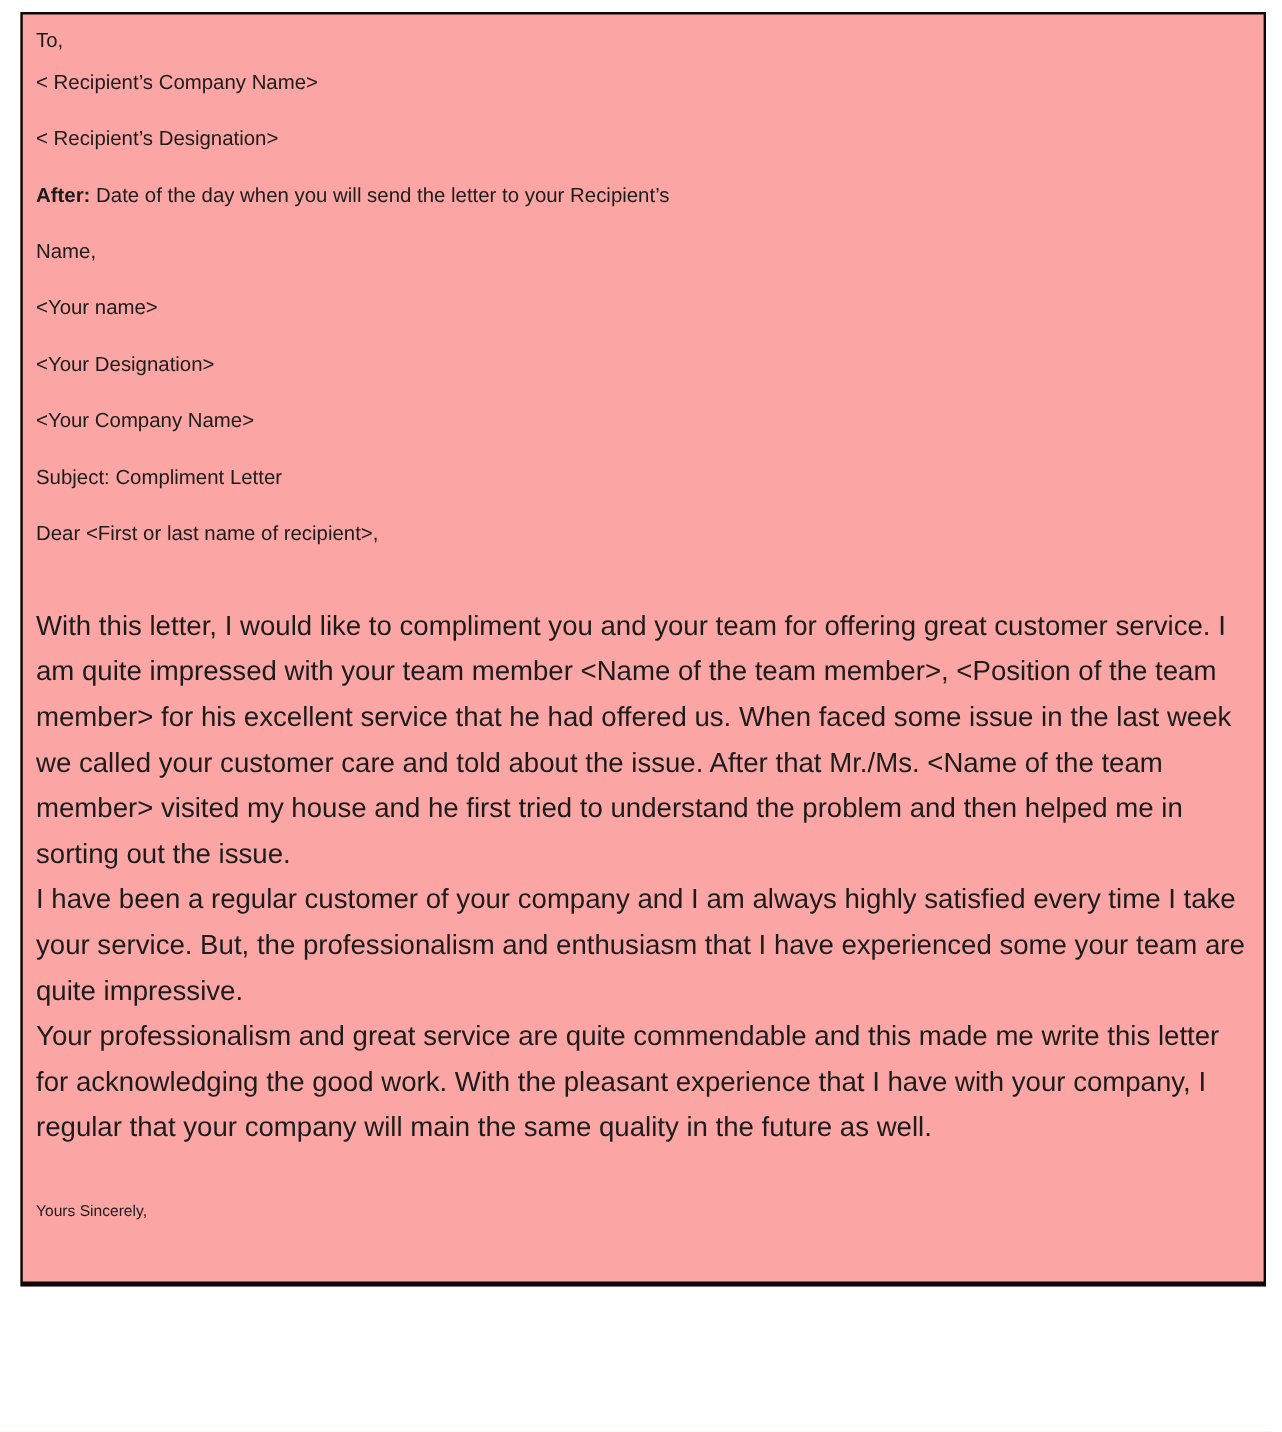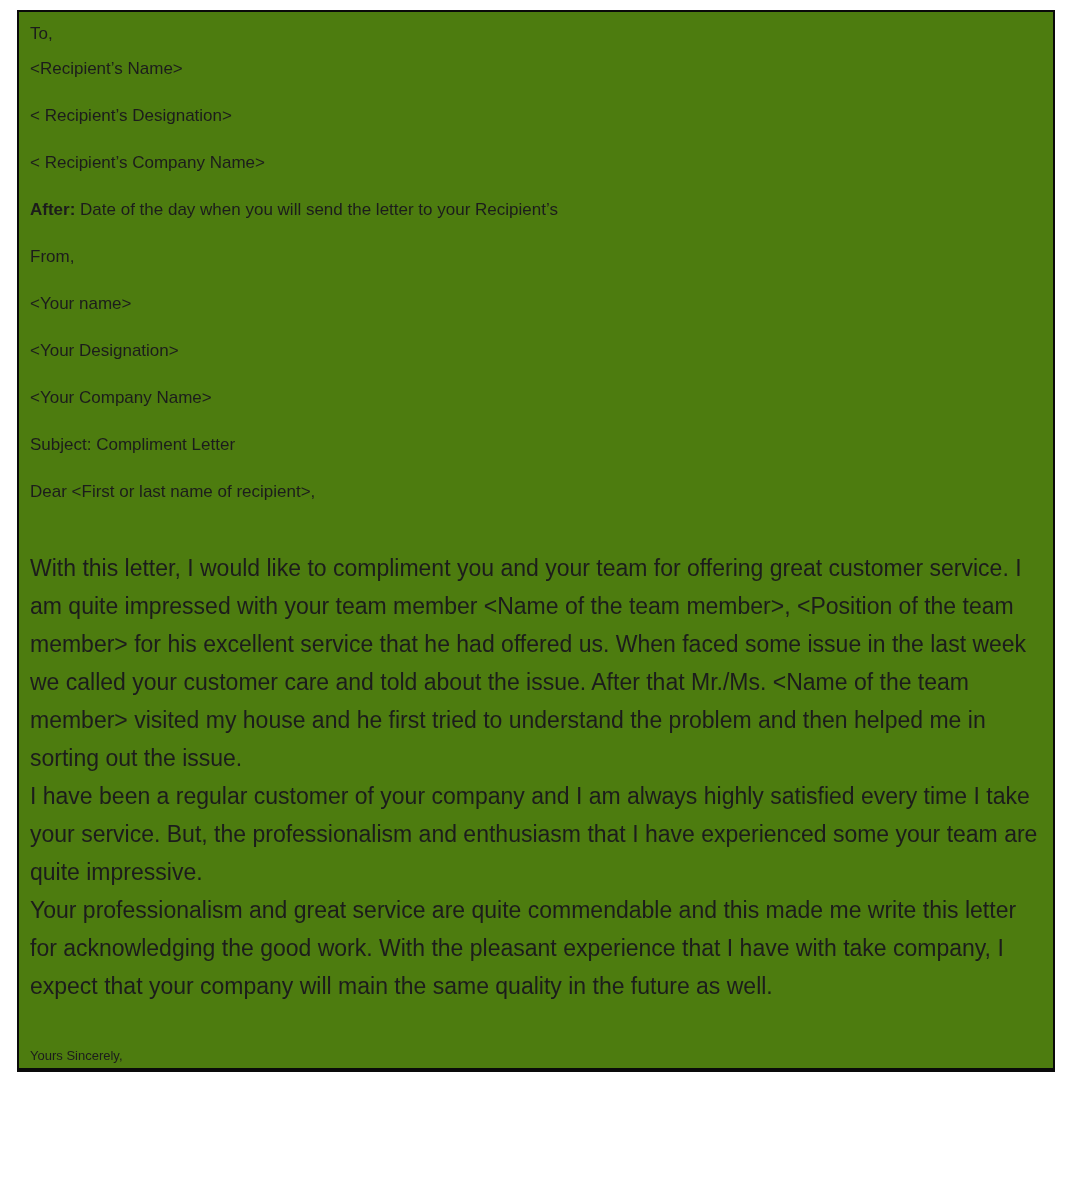--- a/index.html
+++ b/index.html
@@ -17,21 +17,21 @@
   }
   .page {
     position: absolute;
     left: 17px;
     top: 10px;
     width: 1038px;
     height: 1062px;
     box-sizing: border-box;
     border: 2px solid #0a0a0a;
     border-bottom-width: 4px;
-    background: #4d7c0f;
+    background: #fca5a5;
     padding: 9px 11px 4px 11px;
     overflow: hidden;
   }
   .hline {
     font-size: 17px;
     line-height: 26px;
     margin: 0 0 21px 0;
     white-space: pre-wrap;
   }
   .hline.tight {
@@ -61,38 +61,37 @@
     margin: 0;
   }
 </style>
 </head>
 <body>
 
 <div class="canvas">
   <div class="page">
 
     <div class="hline tight">To,</div>
-    <div class="hline">&lt;Recipient’s Name&gt;</div>
+    <div class="hline">&lt; Recipient’s Company Name&gt;</div>
     <div class="hline">&lt; Recipient’s Designation&gt;</div>
-    <div class="hline">&lt; Recipient’s Company Name&gt;</div>
 
     <div class="hline"><span class="bold">After:</span><span> Date of the day when you will send the letter to your Recipient’s</span></div>
 
-    <div class="hline">From,</div>
+    <div class="hline">Name,</div>
     <div class="hline">&lt;Your name&gt;</div>
     <div class="hline">&lt;Your Designation&gt;</div>
     <div class="hline">&lt;Your Company Name&gt;</div>
 
     <div class="hline subject-line">Subject: Compliment Letter</div>
 
     <div class="hline salutation-line">Dear &lt;First or last name of recipient&gt;,</div>
 
     <p class="body-para">With this letter, I would like to compliment you and your team for offering great customer service. I am quite impressed with your team member &lt;Name of the team member&gt;, &lt;Position of the team member&gt; for his excellent service that he had offered us. When faced some issue in the last week we called your customer care and told about the issue. After that Mr./Ms. &lt;Name of the team member&gt; visited my house and he first tried to understand the problem and then helped me in sorting out the issue.</p>
     <p class="body-para">I have been a regular customer of your company and I am always highly satisfied every time I take your service. But, the professionalism and enthusiasm that I have experienced some your team are quite impressive.</p>
-    <p class="body-para">Your professionalism and great service are quite commendable and this made me write this letter for acknowledging the good work. With the pleasant experience that I have with take company, I expect that your company will main the same quality in the future as well.</p>
+    <p class="body-para">Your professionalism and great service are quite commendable and this made me write this letter for acknowledging the good work. With the pleasant experience that I have with your company, I regular that your company will main the same quality in the future as well.</p>
 
     <div class="closing-line">Yours Sincerely,</div>
 
     <div class="signature-line">(Signature)</div>
     <div class="signer-line">&lt;Your Name&gt;</div>
 
   </div>
 </div>
 
 </body></html>

